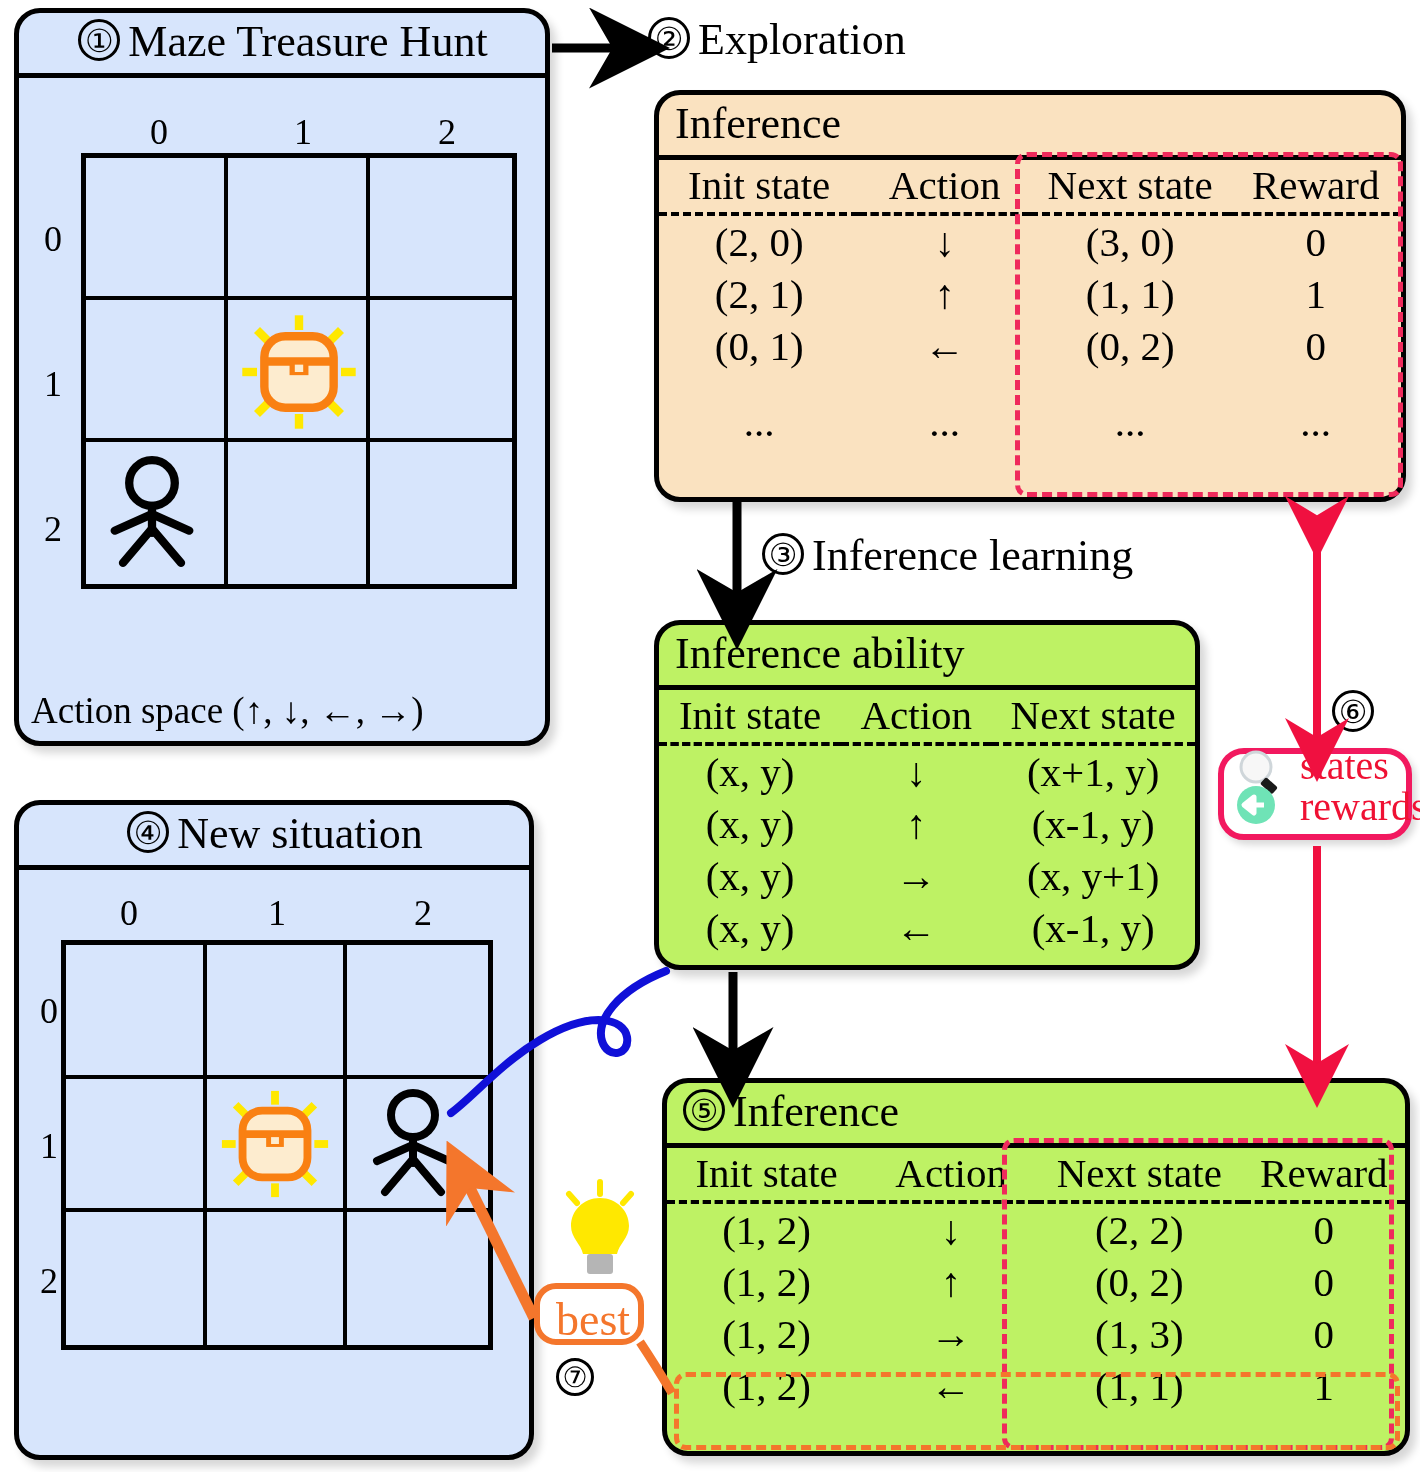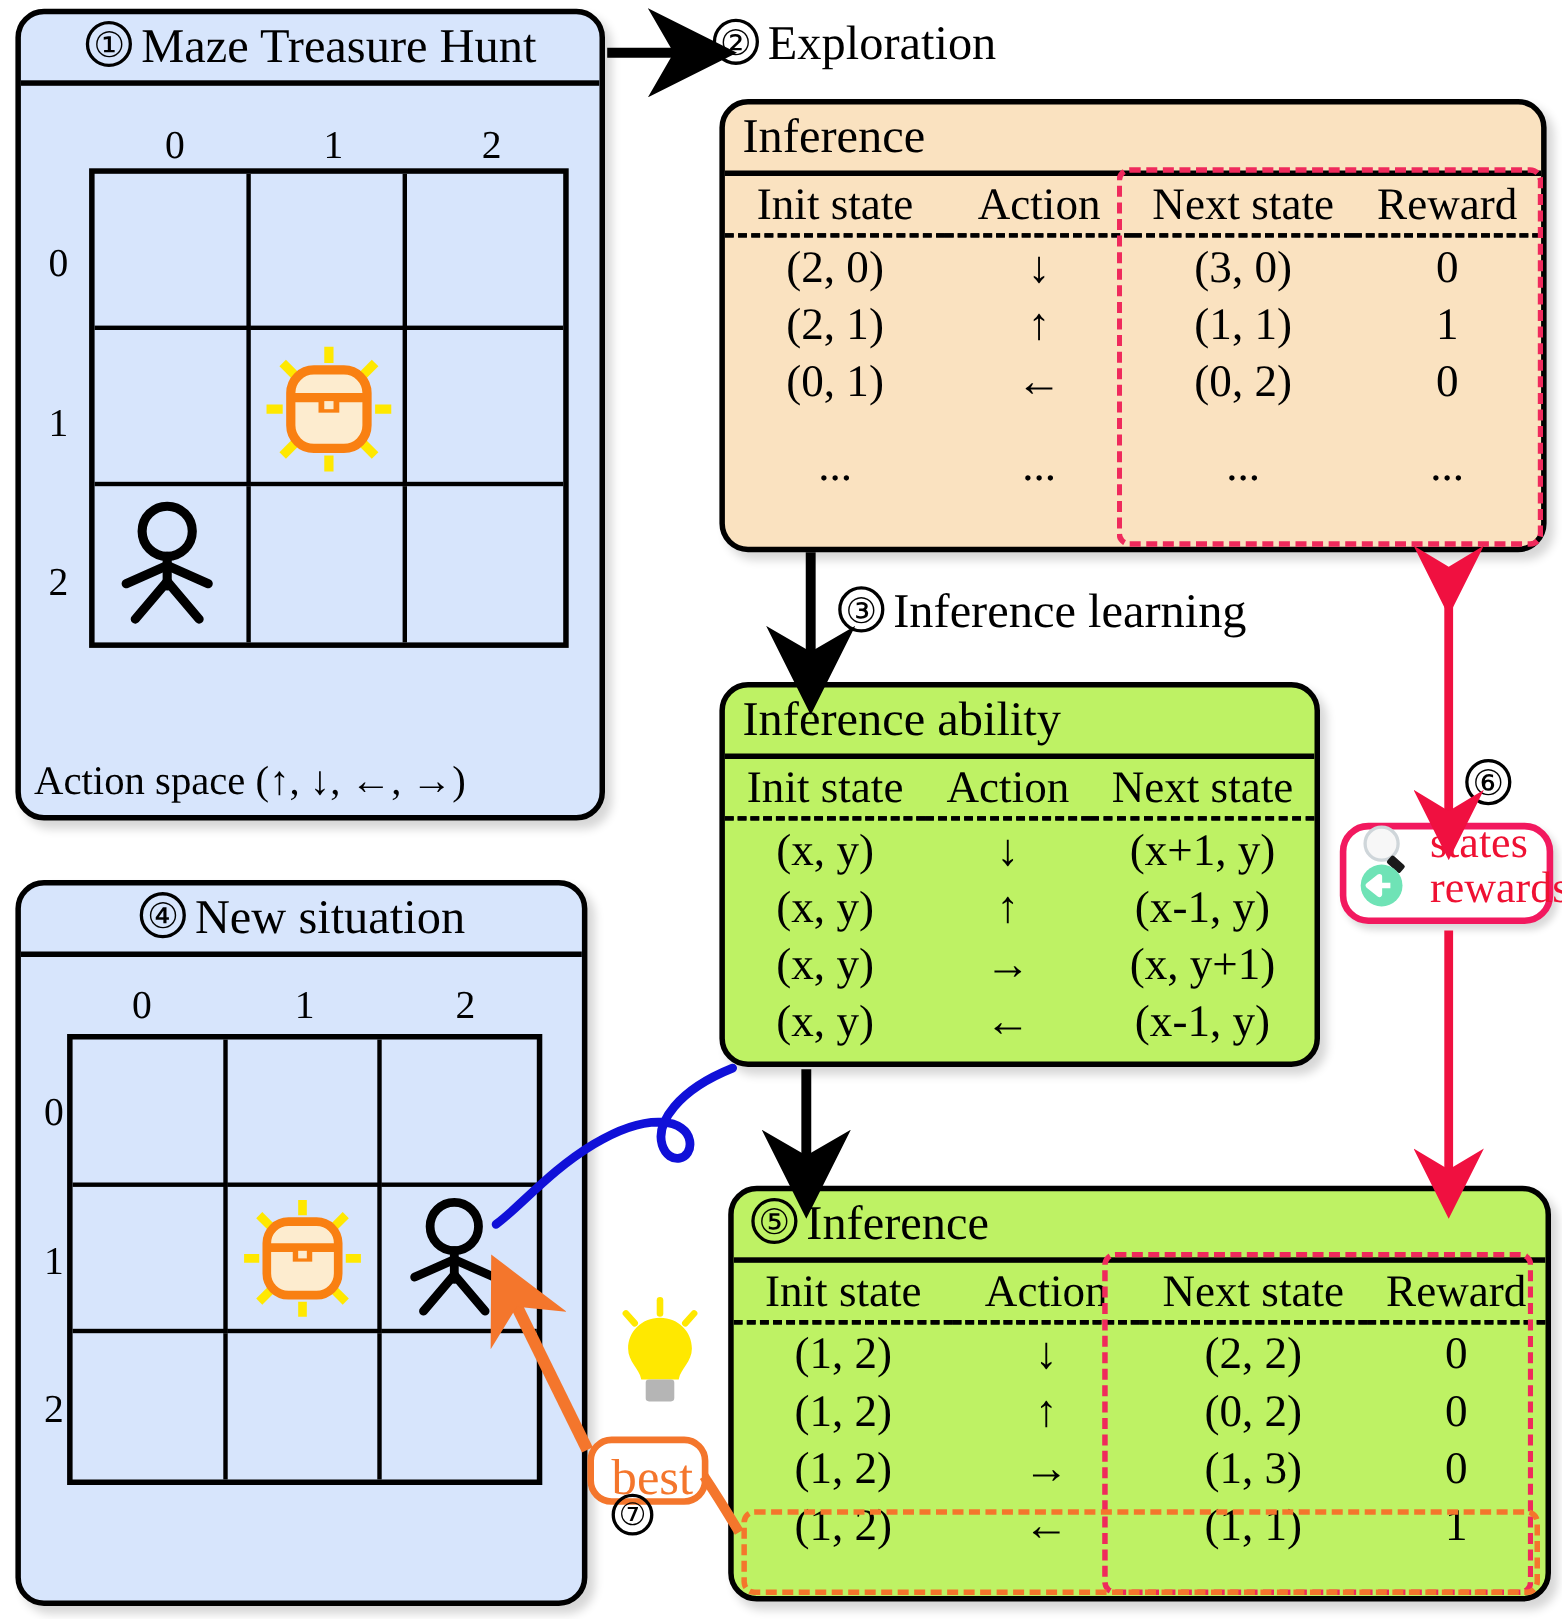--- a/index.html
+++ b/index.html
@@ -333,21 +333,21 @@
     <g>
       <g stroke="#ffe800" stroke-width="6" stroke-linecap="round">
         <line x1="55" y1="6" x2="55" y2="18"></line>
         <line x1="24" y1="18" x2="32" y2="27"></line>
         <line x1="86" y1="18" x2="78" y2="27"></line>
       </g>
       <path d="M55 22 C72 22 84 35 84 50 C84 62 74 68 72 78 L38 78 C36 68 26 62 26 50 C26 35 38 22 55 22 Z" fill="#ffe800"></path>
       <rect x="42" y="78" width="26" height="20" rx="3" fill="#b5b5b5"></rect>
     </g>
   </svg>
-  <div class="bestbadge" style="left:534px;top:1283px;width:110px;height:62px;text-align:right;margin-top:23px;">best</div>
+  <div class="bestbadge" style="left:534px;top:1283px;width:110px;height:62px;text-align:right;">best</div>
   <div class="numtag" style="left:556px;top:1358px;">
     <span class="circnum sm">⑦</span>
   </div>
 
   <svg class="ov">
     <defs>
       <marker id="blkArrow" markerWidth="9" markerHeight="9" refX="3" refY="4.5" orient="auto">
         <path d="M0,0 L9,4.5 L0,9 L2.6,4.5 Z" fill="#000"></path>
       </marker>
       <marker id="redArrow" markerWidth="8" markerHeight="8" refX="3" refY="4" orient="auto">

